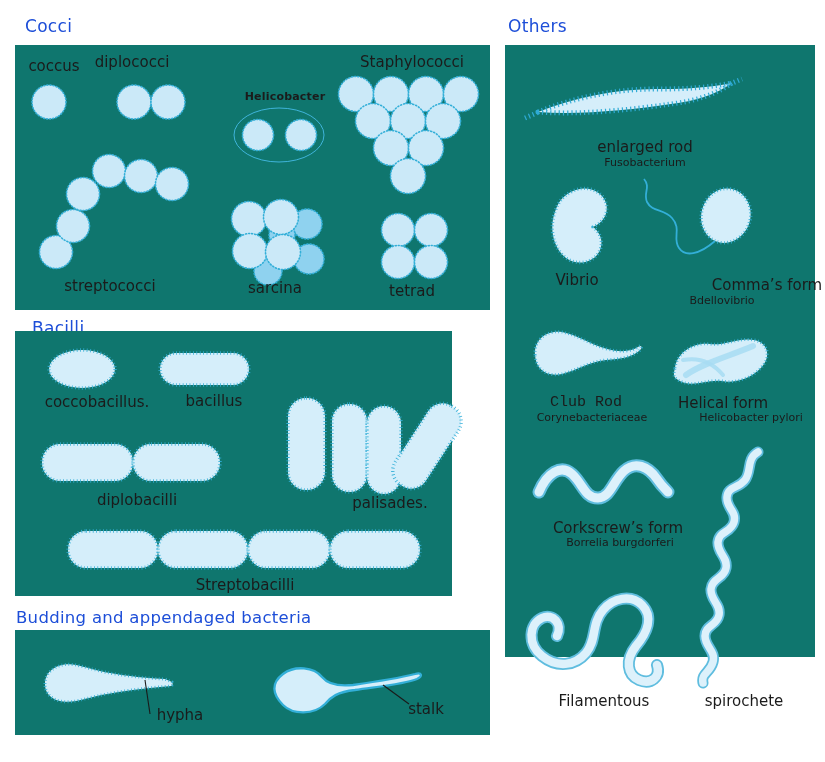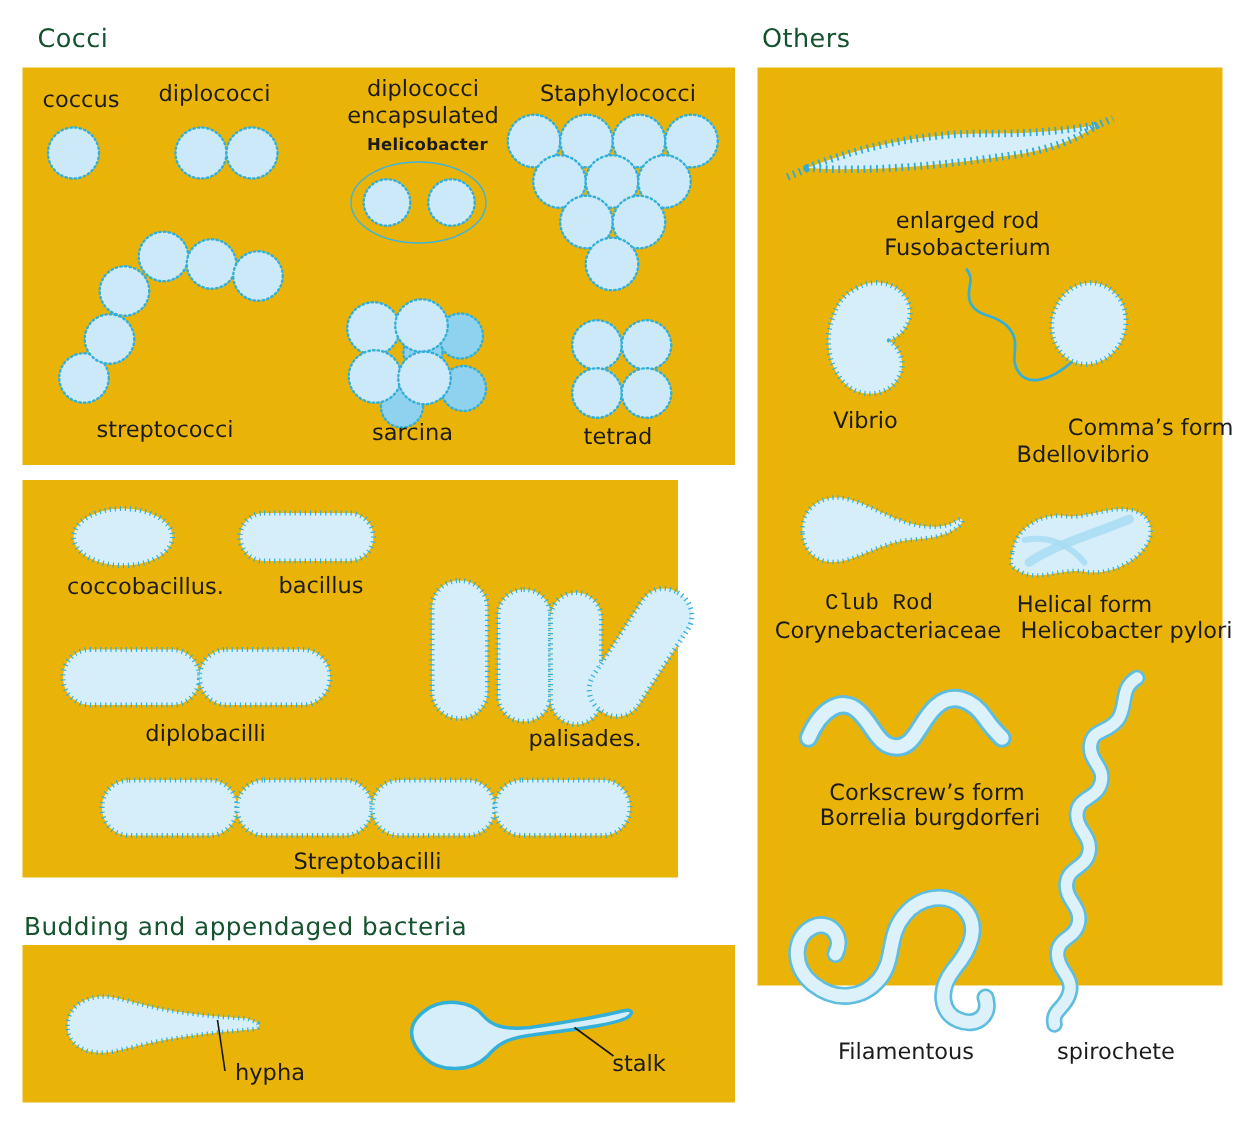--- a/index.html
+++ b/index.html
@@ -1,21 +1,21 @@
 <!DOCTYPE html>
 <html><head>
 <meta charset="utf-8">
 <style>
   html,body{margin:0;padding:0;background:#ffffff;}
   body{width:825px;height:762px;position:relative;font-family:"DejaVu Sans","Liberation Sans",sans-serif;overflow:hidden;}
-  .panel{position:absolute;background:#eab308;}
-  .heading{position:absolute;color:#14532d;font-size:17px;letter-spacing:.3px;white-space:nowrap;}
+  .panel{position:absolute;background:#0f766e;}
+  .heading{position:absolute;color:#1d4ed8;font-size:17px;letter-spacing:.3px;white-space:nowrap;}
   .lbl{position:absolute;transform:translateX(-50%);white-space:nowrap;font-size:15px;color:#1b1b1b;}
   .lbl.two{white-space:normal;text-align:center;width:160px;line-height:1.18;}
-  .sub{position:absolute;transform:translateX(-50%);white-space:nowrap;font-size:15px;color:#1b1b1b;}
+  .sub{position:absolute;transform:translateX(-50%);white-space:nowrap;font-size:11px;color:#1b1b1b;}
   .sub.bold{font-size:11px;font-weight:bold;letter-spacing:.2px;}
   svg{position:absolute;left:0;top:0;}
   .dot{fill:#CBE9F8;stroke:#33AFD8;stroke-width:1.6;stroke-dasharray:1 2.1;stroke-linecap:round;}
   .dark{fill:#8FD2EF;stroke:#33AFD8;stroke-width:1.6;stroke-dasharray:1 2.1;stroke-linecap:round;}
   .spk{fill:#D5EEFA;stroke:#33AFD8;stroke-width:3.4;stroke-dasharray:0.8 2.6;stroke-linejoin:round;}
   .spk4{fill:#D5EEFA;stroke:#2FABD6;stroke-width:5;stroke-dasharray:1.2 3;stroke-linejoin:round;}
   .capsule{fill:none;stroke:#3FB4DA;stroke-width:1;}
   .smooth{fill:#D5EEFA;stroke:#33AFD8;stroke-width:2.3;stroke-linejoin:round;}
   .ptr{stroke:#1a1a1a;stroke-width:1.1;}
   .wave-o{fill:none;stroke:#5FBDDF;stroke-linecap:round;}
@@ -71,31 +71,30 @@
         <circle class="dot" cx="268" cy="207" r="17.5"></circle>
     </g>
     <g>
       <circle class="dot" cx="383" cy="185" r="16.5"></circle>
         <circle class="dot" cx="416" cy="185" r="16.5"></circle>
         <circle class="dot" cx="383" cy="217" r="16.5"></circle>
         <circle class="dot" cx="416" cy="217" r="16.5"></circle>
     </g>
   </svg>
   <div class="lbl" style="left:39px;top:12px;">coccus</div>
-  <div class="lbl" style="left:128px;top:8px;">diplococci</div>
-  <div class="lbl two" style="left:267px;top:6px;">diplococci encapsulated</div>
+  <div class="lbl" style="left:117px;top:8px;">diplococci</div>
   <div class="sub bold" style="left:270px;top:45px;">Helicobacter</div>
   <div class="lbl" style="left:397px;top:8px;">Staphylococci</div>
   <div class="lbl" style="left:95px;top:232px;">streptococci</div>
   <div class="lbl" style="left:260px;top:234px;">sarcina</div>
   <div class="lbl" style="left:397px;top:237px;">tetrad</div>
 </div>
 
 <div class="heading" style="left:32px;top:318px;">Bacilli</div>
-<div class="panel" style="left:15px;top:320px;width:437px;height:265px;">
+<div class="panel" style="left:15px;top:331px;width:437px;height:265px;">
   <svg width="475" height="265" viewBox="0 0 475 265">
     <g>
       <ellipse class="spk" cx="67" cy="38" rx="33" ry="19"></ellipse>
     </g>
     <g>
       <rect class="spk" x="145" y="22" width="89" height="32" rx="16"></rect>
     </g>
     <g>
       <rect class="spk" x="27" y="113" width="91" height="37" rx="18"></rect>
       <rect class="spk" x="118" y="113" width="87" height="37" rx="18"></rect>

